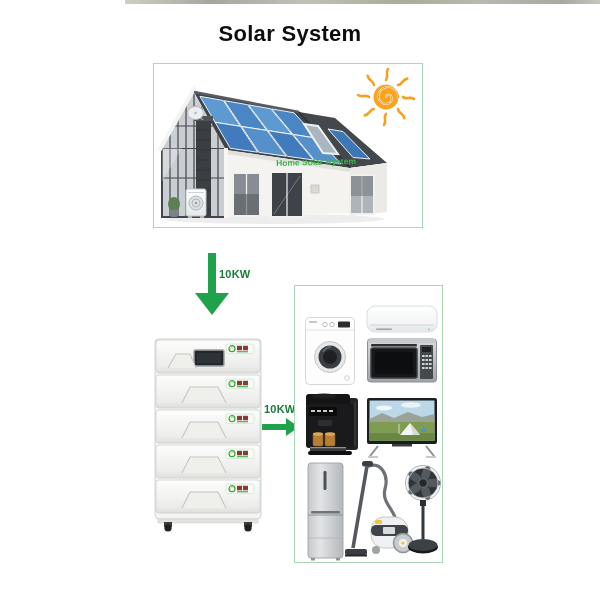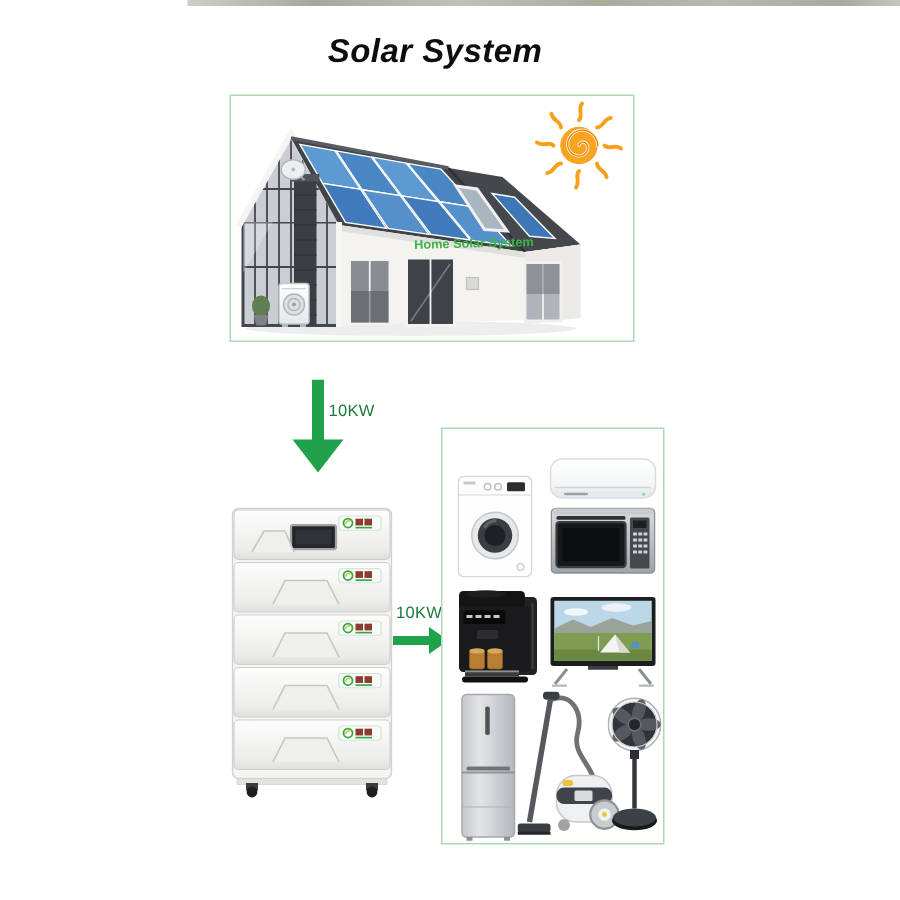--- a/index.html
+++ b/index.html
@@ -8,29 +8,29 @@
     font-family:"Liberation Sans","DejaVu Sans",sans-serif;
     -webkit-font-smoothing:antialiased;
   }
   .abs{position:absolute;}
   #photo-edge{
     left:125px;top:0;width:475px;height:4px;opacity:.8;
     background:linear-gradient(90deg,#c3c2b4,#8d9383 18%,#b3b1a4 38%,#939883 58%,#a8a89a 75%,#8f958a 92%,#b9b7ab);
   }
   #page-title{
     left:150px;top:21px;width:280px;text-align:center;
-    font-size:22px;font-weight:700;color:#0d0d0d;letter-spacing:.3px;font-style:italic;
+    font-size:22px;font-weight:700;color:#0d0d0d;letter-spacing:.3px;
   }
   .green-panel{
     border:1px solid #abd9b6;background:#ffffff;box-sizing:border-box;
   }
   #solar-house-panel{left:153px;top:63px;width:270px;height:165px;}
   #appliances-panel{left:294px;top:285px;width:149px;height:278px;}
   .flow-label{
-    font-size:11px;font-weight:400;color:#1b7b3c;letter-spacing:.2px;line-height:1;
+    font-size:11px;font-weight:700;color:#1b7b3c;letter-spacing:.2px;line-height:1;
   }
   #flow-label-down{left:219px;top:269px;}
   #flow-label-right{left:264px;top:404px;}
   #flow-arrow-down{left:194px;top:253px;}
   #flow-arrow-right{left:260px;top:418px;}
   #battery-stack{left:152px;top:338px;}
   svg{display:block;}
 </style>
 </head>
 <body>

